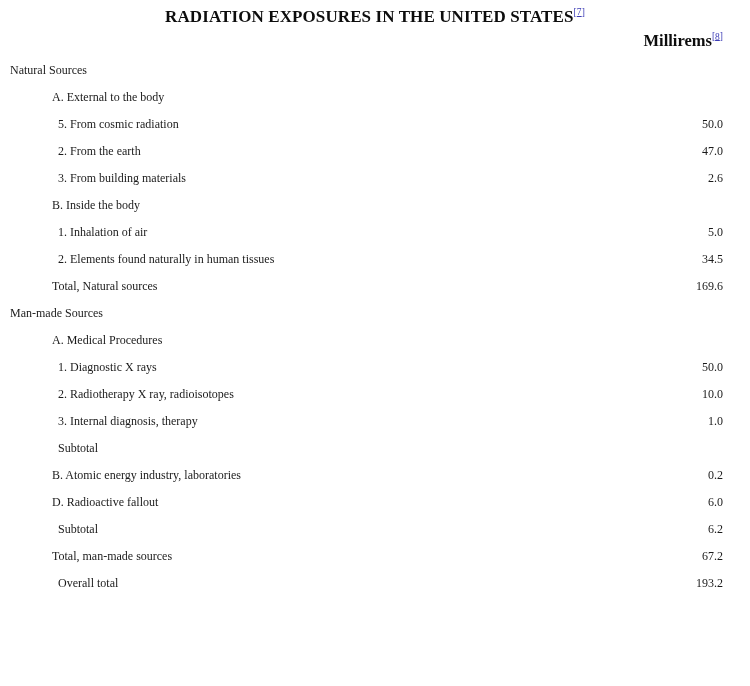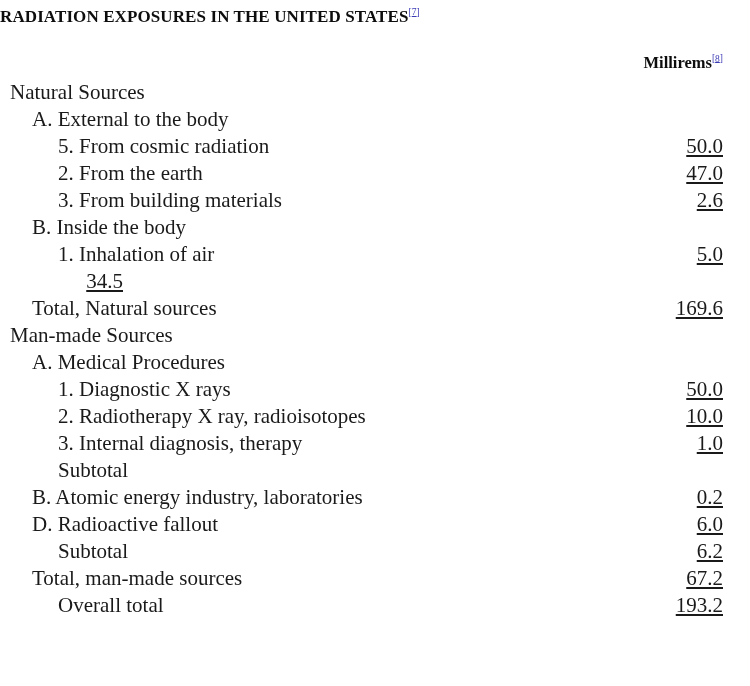--- a/index.html
+++ b/index.html
@@ -19,20 +19,21 @@
   #page {
     position: relative;
     width: 750px;
     height: 686px;
     box-sizing: border-box;
     padding: 0;
   }
 
   
   .doc-title {
+    text-align: center;
     font-weight: bold;
     font-size: 17px;
     letter-spacing: 0.1px;
     margin: 0;
     padding: 6px 0 0 0;
     line-height: 1.35;
     color: #0d0d0d;
   }
 
   
@@ -45,21 +46,21 @@
     font-family: "Liberation Serif", "DejaVu Serif", serif;
   }
   .ref::before { content: "["; }
   .ref::after  { content: "]"; }
   .ref .ref-num { text-decoration: underline; }
 
   
   .col-header-row {
     display: flex;
     align-items: baseline;
-    margin-top: 24px;
+    margin-top: 2px;
     padding-left: 9px;
   }
   .col-header-spacer { flex: 1 1 auto; }
   .col-header-value {
     flex: 0 0 auto;
     width: 150px;
     text-align: right;
     padding-right: 27px;
     box-sizing: border-box;
     font-weight: bold;
@@ -68,41 +69,40 @@
   }
 
   
   .table-body {
     margin-top: 6px;
   }
   .row {
     display: flex;
     align-items: baseline;
     height: 27px;
-    font-size: 21px;
+    font-size: 12px;
     line-height: 27px;
   }
   .row-label {
     flex: 1 1 auto;
     white-space: nowrap;
     overflow: hidden;
   }
   .row-value {
     flex: 0 0 auto;
     width: 150px;
     text-align: right;
     padding-right: 27px;
     box-sizing: border-box;
     white-space: nowrap;
-    text-decoration: underline;
   }
 
   
   .lvl-0 { padding-left: 10px; }
-  .lvl-1 { padding-left: 32px; }
+  .lvl-1 { padding-left: 52px; }
   .lvl-2 { padding-left: 58px; }
 </style>
 </head>
 <body>
 
 <div id="page">
 
   <h1 class="doc-title"><span>RADIATION EXPOSURES IN THE UNITED STATES</span><sup class="ref"><span class="ref-num">7</span></sup></h1>
 
   <div class="col-header-row">
@@ -133,20 +133,21 @@
       </div>
       <div class="row">
         <div class="row-label lvl-1">B. Inside the body</div>
         <div class="row-value"></div>
       </div>
       <div class="row">
         <div class="row-label lvl-2">1. Inhalation of air</div>
         <div class="row-value">5.0</div>
       </div>
       <div class="row">
+        <div class="row-label lvl-2">2. Elements found naturally in human tissues</div>
         <div class="row-value">34.5</div>
       </div>
       <div class="row">
         <div class="row-label lvl-1">Total, Natural sources</div>
         <div class="row-value">169.6</div>
       </div>
       <div class="row">
         <div class="row-label lvl-0">Man-made Sources</div>
         <div class="row-value"></div>
       </div>

